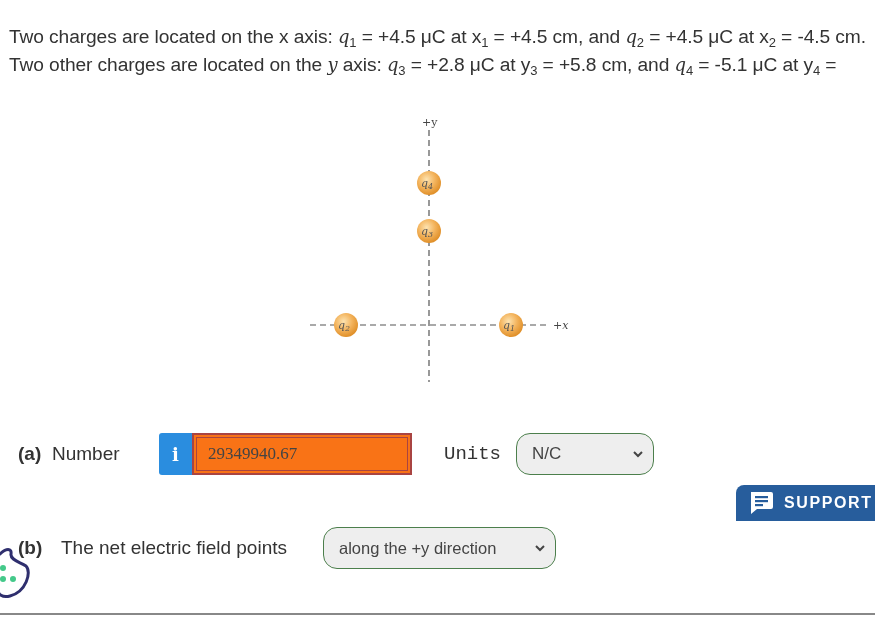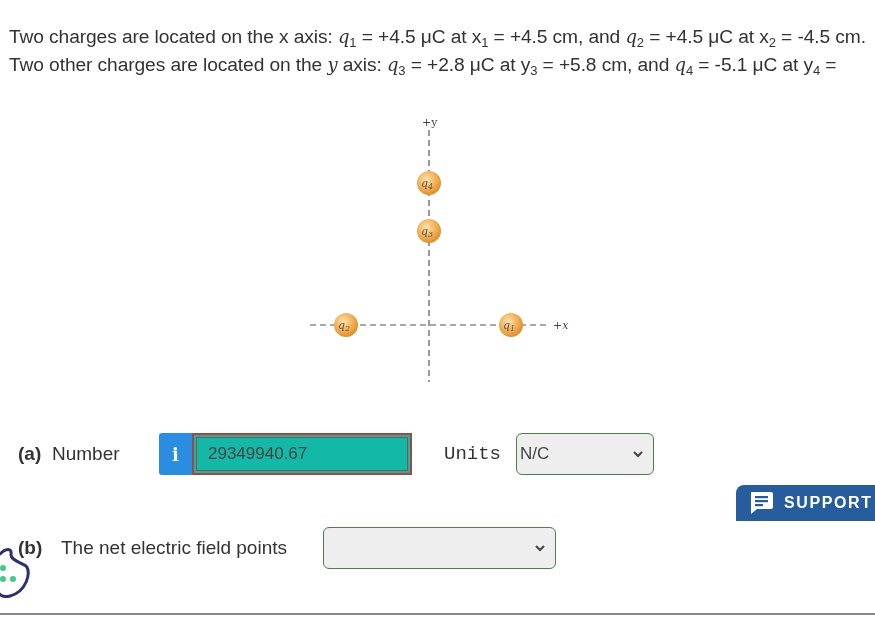--- a/index.html
+++ b/index.html
@@ -24,29 +24,29 @@
 
   .info-btn {
     position: absolute; left: 159px; top: 0; width: 33px; height: 42px;
     background: #2a8ddf; border-radius: 3px 0 0 3px; color: #fff;
     font-family: "DejaVu Serif", serif; font-weight: bold; font-size: 18px;
     display: flex; align-items: center; justify-content: center;
   }
   .number-input {
     position: absolute; left: 192px; top: 0; width: 220px; height: 42px;
     border: 2px solid #a94442; outline: 1px solid #a94442; outline-offset: -5px;
-    background: #14b8a6; font-size: 17px; color: #444; padding: 0 14px;
+    background: #f97316; font-size: 17px; color: #444; padding: 0 14px;
     display: flex; align-items: center;
-    font-family: Liberation Sans, sans-serif;
+    font-family: Liberation Serif, serif;
   }
 
   .select {
     position: absolute; height: 42px; border: 1px solid #4c7f4c;
-    background: #eeeeee; border-radius: 6px; color: #444; font-size: 17px;
-    display: flex; align-items: center; padding-left: 3px;
+    background: #eeeeee; border-radius: 14px; color: #444; font-size: 17px;
+    display: flex; align-items: center; padding-left: 15px;
   }
   .select .chev {
     position: absolute; right: 8px; top: 13px; width: 14px; height: 14px;
   }
 
   .support {
     position: absolute; left: 736px; top: 485px; width: 139px; height: 36px;
     background: #275d9c; border-radius: 8px 0 0 0; color: #fff;
     display: flex; align-items: center; padding-left: 12px;
     font-size: 16px; font-weight: bold; letter-spacing: 1.6px;
@@ -120,20 +120,21 @@
     <rect x="7" y="10" width="13" height="2.2" fill="#275d9c"></rect>
     <rect x="7" y="14" width="8" height="2.2" fill="#275d9c"></rect>
   </svg>
   <span>SUPPORT</span>
 </div>
 
 <div>
   <span class="part-label" style="left:18px; top:537px;">(b)</span>
   <span class="part-text" style="left:61px; top:537px;">The net electric field points</span>
   <div class="select" style="left:323px; top:527px; width:233px; font-size:16.5px;">
+    <span>along the +y direction</span>
     <svg class="chev" viewBox="0 0 14 14">
         <path d="M3 5 L7 9 L11 5" fill="none" stroke="#444" stroke-width="2"></path>
       </svg>
   </div>
 </div>
 
 <svg class="cookie" viewBox="0 0 40 56">
   <path d="M4 8 C10 2, 16 2, 15 8 C14 14, 24 16, 30 20 C36 26, 30 46, 14 50 C6 52, 2 48, 2 44" fill="none" stroke="#2f2f6e" stroke-width="3" stroke-linecap="round"></path>
   <circle cx="7" cy="22" r="3" fill="#44c98a"></circle>
   <circle cx="7" cy="33" r="3" fill="#44c98a"></circle>

